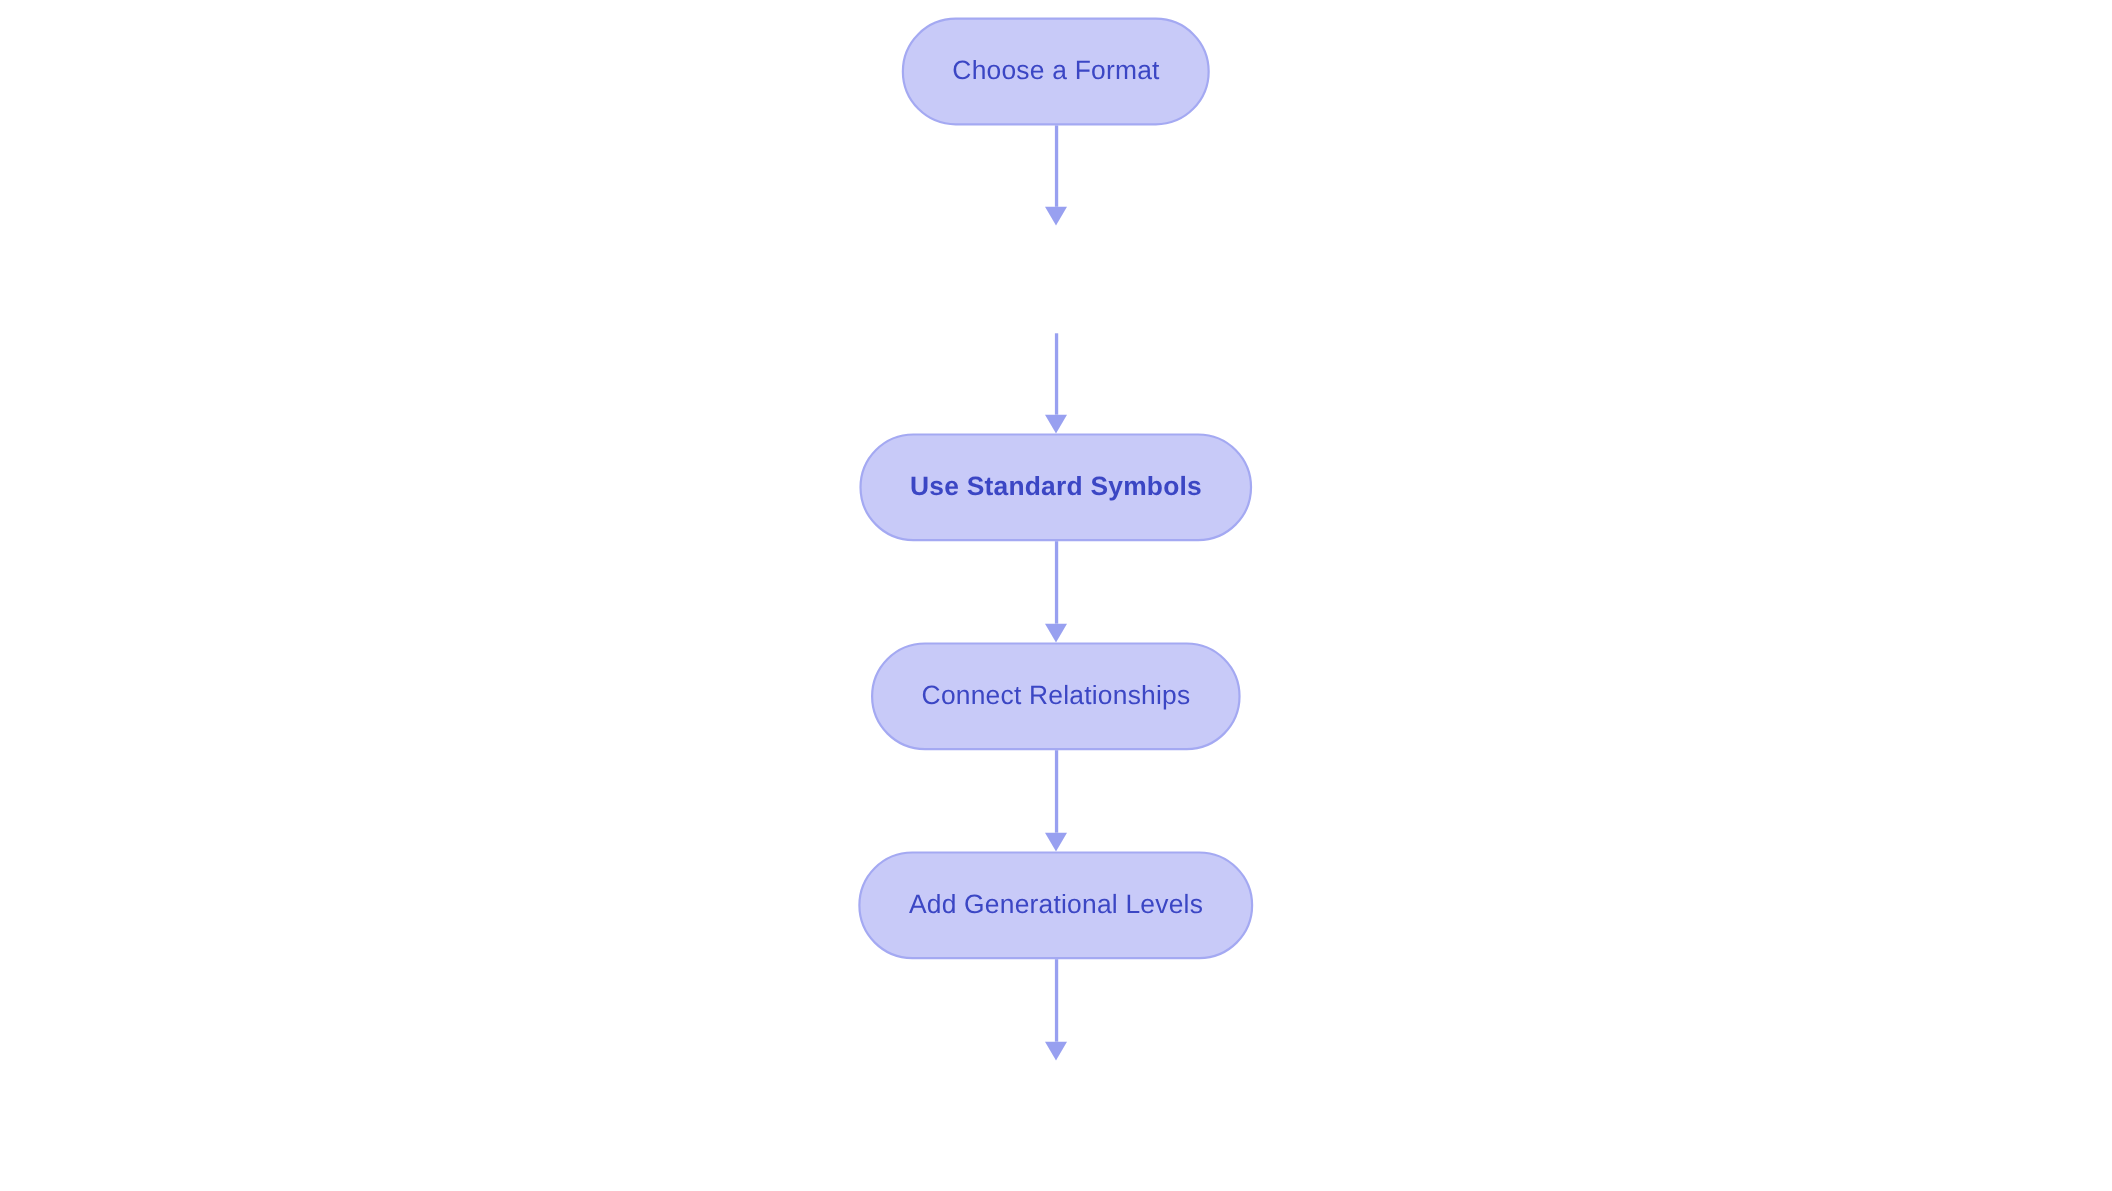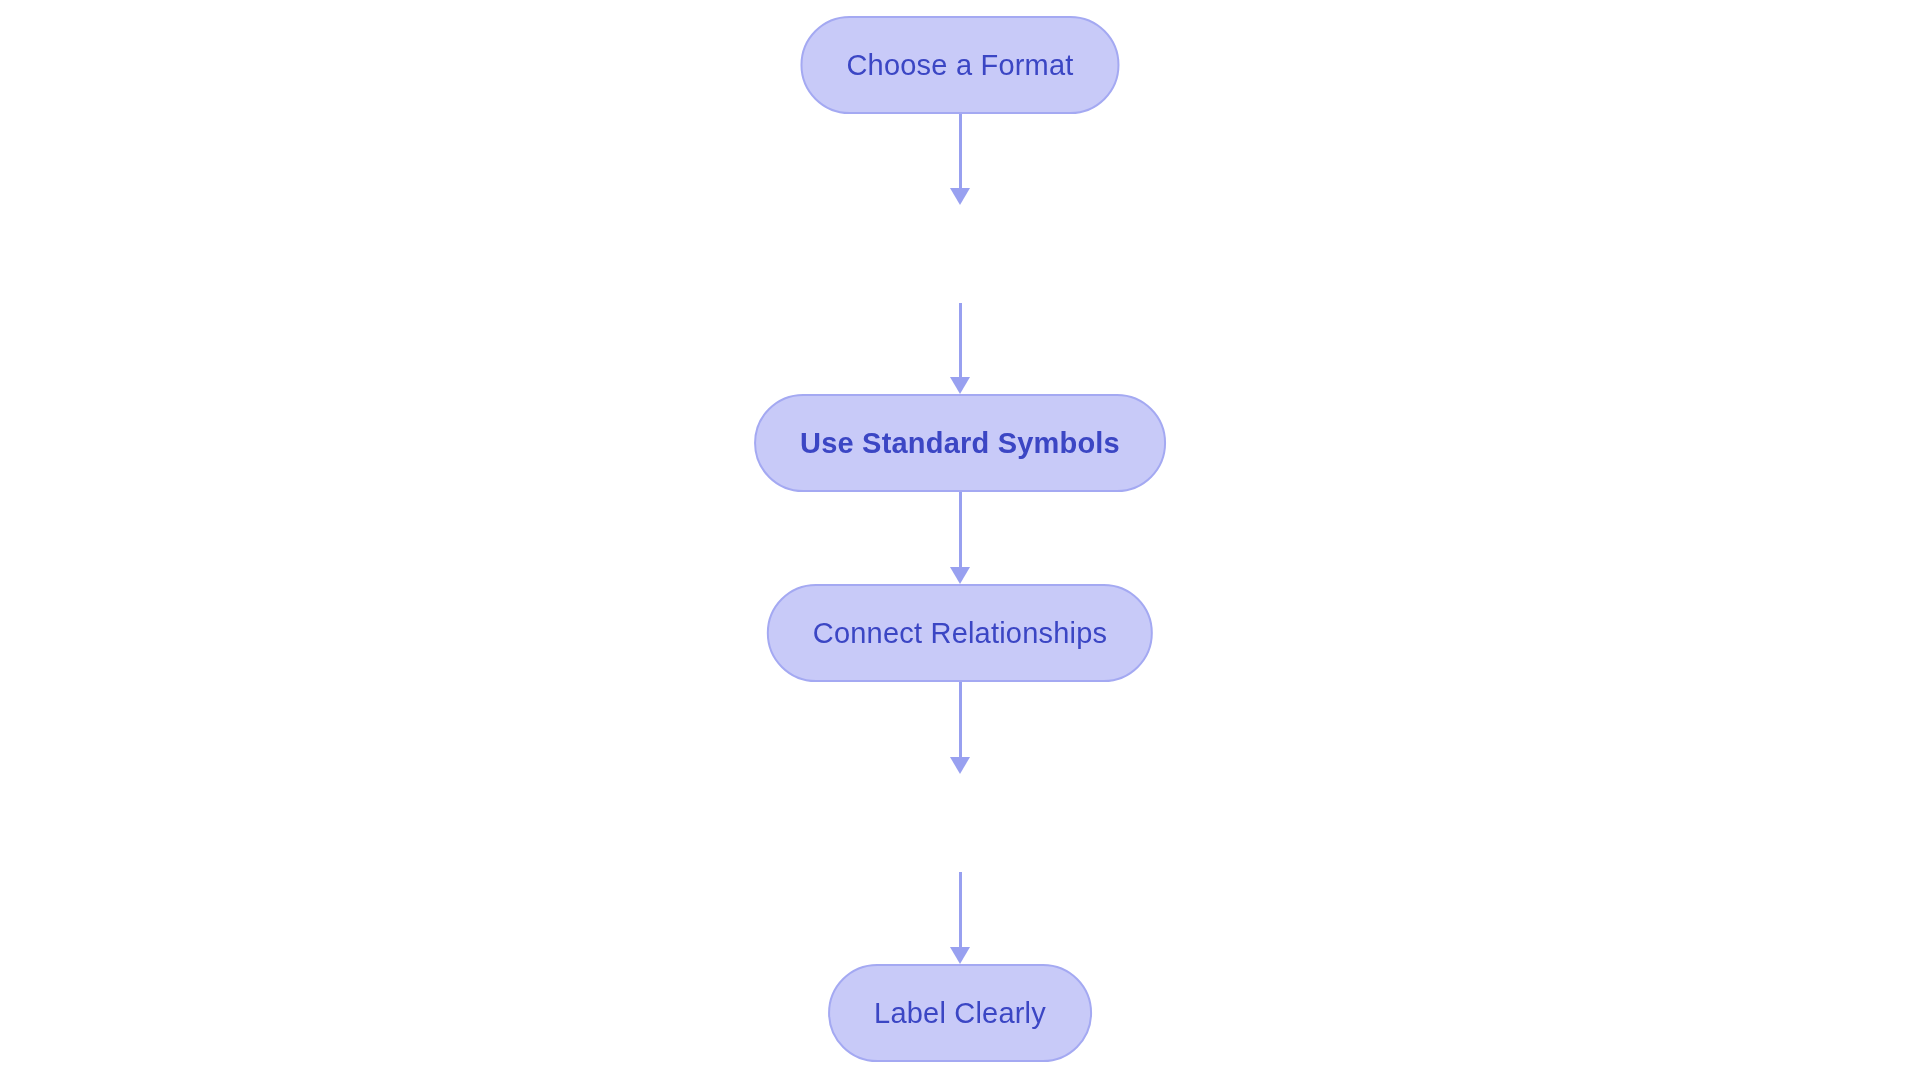--- a/index.html
+++ b/index.html
@@ -26,21 +26,21 @@
     position:absolute;
     left:50%;
     transform:translateX(-50%);
     height:98px;
     min-width:218px;
     padding:0 44px;
     border:2px solid var(--node-border);
     border-radius:49px;
     background:var(--node-fill);
     color:var(--node-text);
-    font-size:29px;
+    font-size:24px;
     letter-spacing:0.2px;
     display:flex;
     align-items:center;
     justify-content:center;
     white-space:nowrap;
   }
   .connector{
     position:absolute;
     left:50%;
     transform:translateX(-50%);
@@ -93,23 +93,23 @@
 
   <div class="flow-node" style="top:584px;justify-content:center;">
     <span>Connect Relationships</span>
   </div>
 
   <div class="connector" style="top:682px;height:92px;">
     <div class="line"></div>
     <div class="head"></div>
   </div>
 
+  <div class="flow-node" style="top:774px;">
+    <span>Add Generational Levels</span>
+  </div>
 
   <div class="connector" style="top:872px;height:92px;">
     <div class="line"></div>
     <div class="head"></div>
   </div>
 
-  <div class="flow-node" style="top:964px;">
-    <span>Label Clearly</span>
-  </div>
 
 </div>
 
 </body></html>

